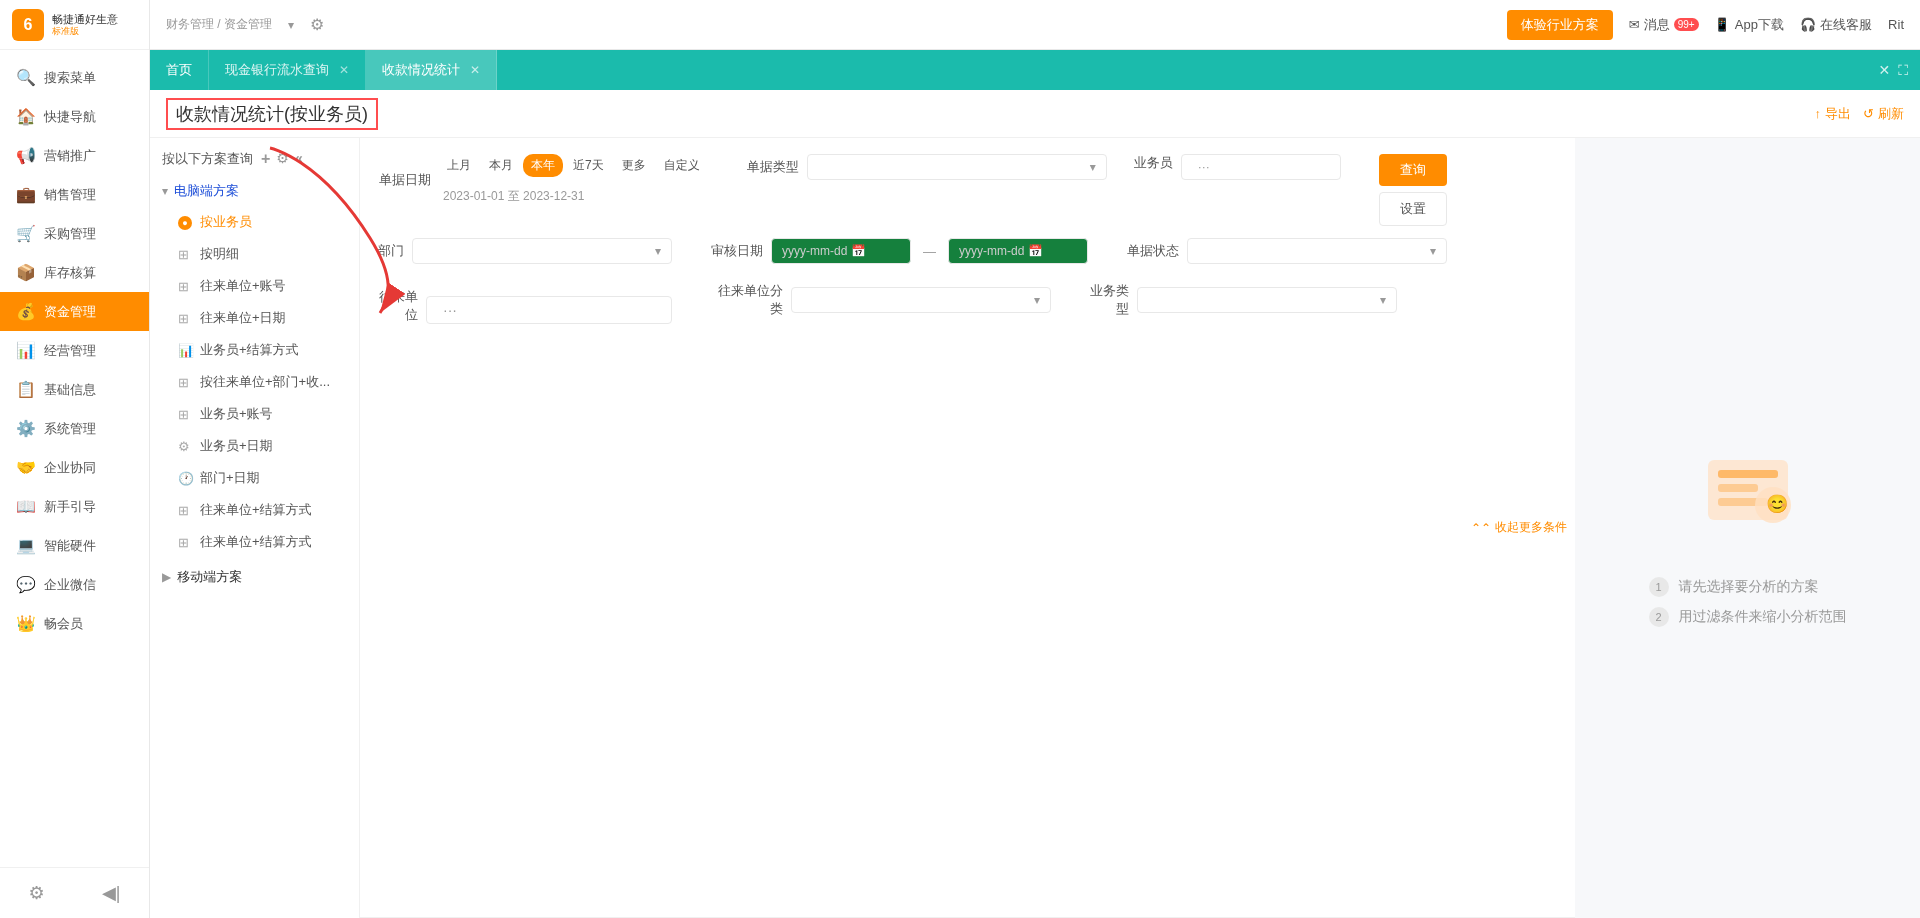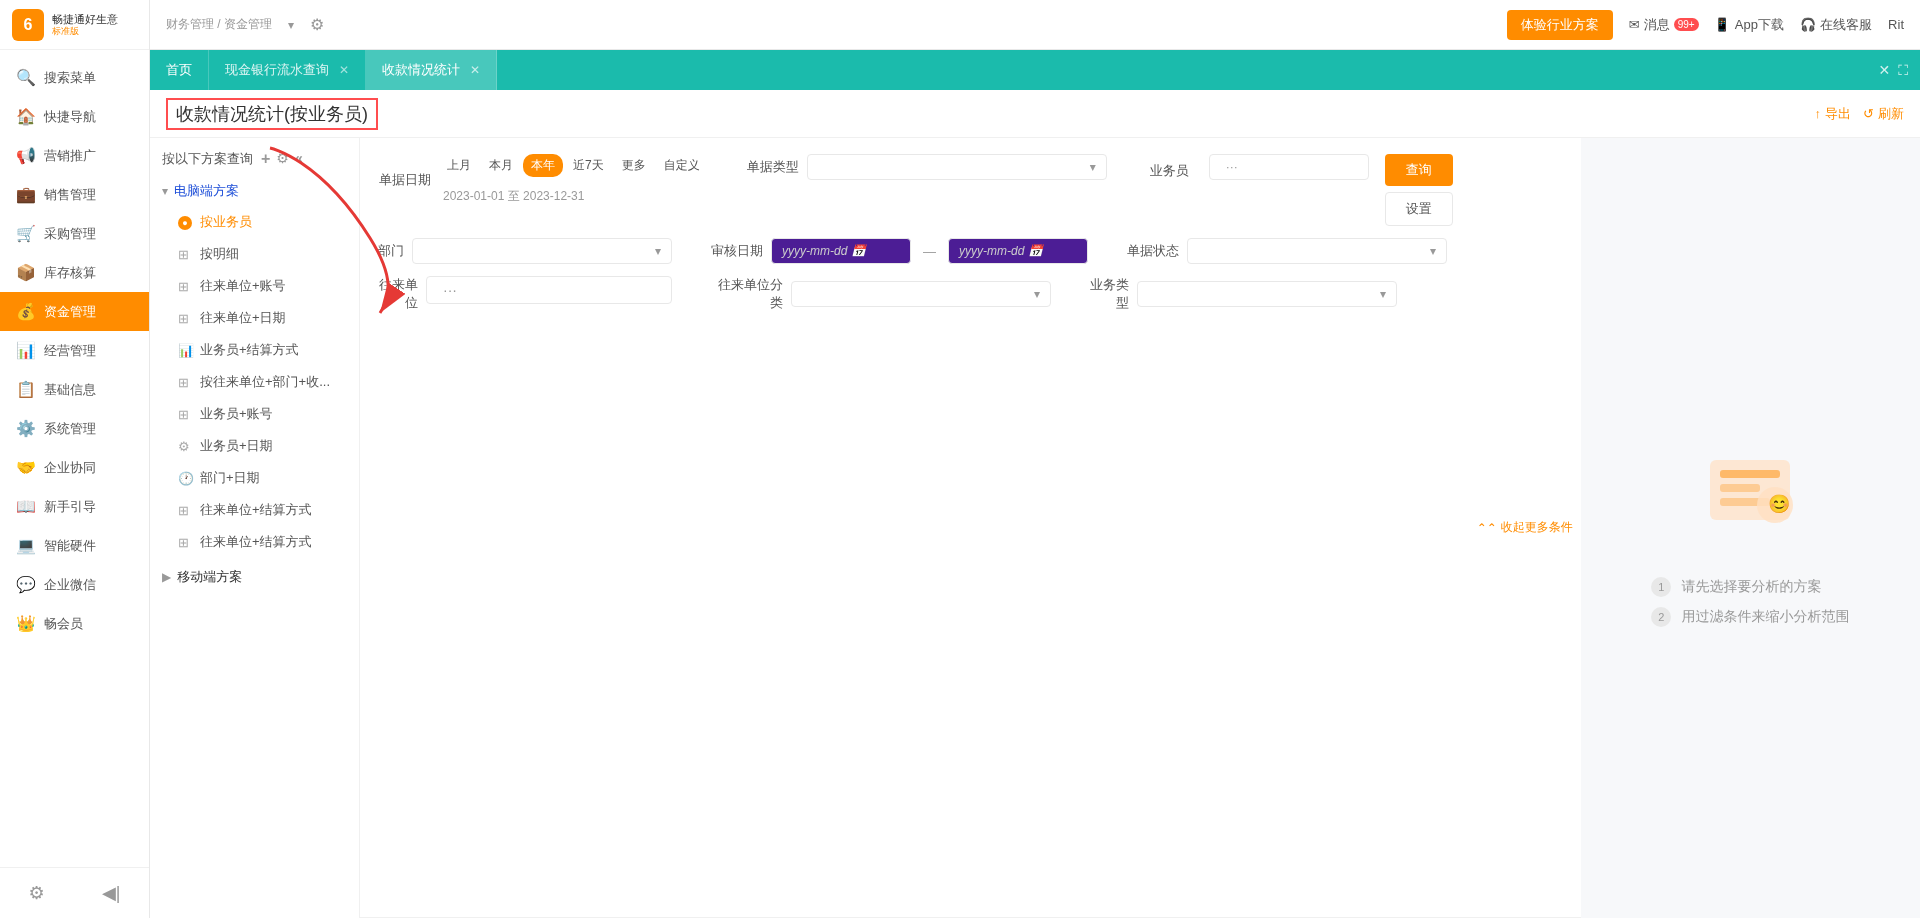--- a/index.html
+++ b/index.html
@@ -76,21 +76,21 @@
     
     .date-tabs { display: flex; align-items: center; gap: 2px; }
     .date-tab { padding: 3px 8px; font-size: 12px; color: #555; cursor: pointer; border-radius: 2px; }
     .date-tab.active { background: #ff8c00; color: white; border-radius: 10px; }
     .date-range { color: #999; font-size: 12px; margin-left: 4px; }
 
     
     .select-field { border: 1px solid #e8e8e8; border-radius: 4px; padding: 5px 10px; font-size: 13px; color: #333; background: #fff; display: flex; align-items: center; gap: 6px; cursor: pointer; min-width: 200px; }
     .select-field .chevron { color: #999; font-size: 12px; margin-left: auto; }
     .select-field-wide { min-width: 300px; }
-    .date-input { border: 1px solid #e8e8e8; border-radius: 4px; padding: 5px 10px; font-size: 12px; color: #999; background: #4c1d95; display: flex; align-items: center; gap: 4px; width: 140px; cursor: pointer; font-style: italic; }
+    .date-input { border: 1px solid #e8e8e8; border-radius: 4px; padding: 5px 10px; font-size: 12px; color: #999; background: #15803d; display: flex; align-items: center; gap: 4px; width: 140px; cursor: pointer; }
     .date-sep { color: #999; margin: 0 4px; }
     .dots-icon { color: #999; cursor: pointer; font-size: 14px; }
 
     
     .query-btn { background: #ff8c00; color: white; border: none; border-radius: 4px; padding: 7px 16px; font-size: 13px; cursor: pointer; }
     .setting-btn { background: #fff; color: #555; border: 1px solid #e8e8e8; border-radius: 4px; padding: 7px 20px; font-size: 13px; cursor: pointer; }
 
     
     .collapse-bar { display: flex; justify-content: center; align-items: center; padding: 8px; background: #fff; border-bottom: 1px solid #f0f0f0; }
     .collapse-btn { color: #ff8c00; cursor: pointer; font-size: 12px; display: flex; align-items: center; gap: 4px; }
@@ -333,21 +333,21 @@
               <span class="date-range">2023-01-01 至 2023-12-31</span>
             </div>
           </div>
           <div style="display:flex;align-items:center;gap:8px;margin-left:20px;">
             <span class="filter-label" style="width:55px;">单据类型</span>
             <div class="select-field select-field-wide">
               <span style="color:#ccc;font-size:12px;"></span>
               <span class="chevron">▾</span>
             </div>
           </div>
-          <div style="display:flex;align-items:flex-end;gap:20px;margin-left:24px;">
+          <div style="display:flex;align-items:flex-start;gap:8px;margin-left:8px;">
             <span class="filter-label" style="width:42px;">业务员</span>
             <div class="select-field" style="min-width:160px;">
               <span style="color:#ccc;"></span>
               <span style="color:#999;font-size:12px;">···</span>
             </div>
           </div>
           <div style="margin-left:auto;display:flex;flex-direction:column;gap:6px;">
             <button class="query-btn">查询</button>
             <button class="setting-btn">设置</button>
           </div>
@@ -376,21 +376,21 @@
           <div style="display:flex;align-items:center;gap:8px;margin-left:20px;">
             <span class="filter-label" style="width:55px;">单据状态</span>
             <div class="select-field select-field-wide" style="min-width:260px;">
               <span></span>
               <span class="chevron">▾</span>
             </div>
           </div>
         </div>
 
         <div style="display:flex;align-items:center;gap:16px;">
-          <div style="display:flex;align-items:flex-start;gap:8px;">
+          <div style="display:flex;align-items:flex-end;gap:8px;margin-top:12px;">
             <span class="filter-label" style="width:42px;">往来单位</span>
             <div class="select-field" style="min-width:246px;">
               <span style="color:#ccc;"></span>
               <span class="dots-icon">···</span>
             </div>
           </div>
           <div style="display:flex;align-items:center;gap:8px;margin-left:20px;">
             <span class="filter-label" style="width:75px;">往来单位分类</span>
             <div class="select-field select-field-wide" style="min-width:260px;">
               <span></span>

